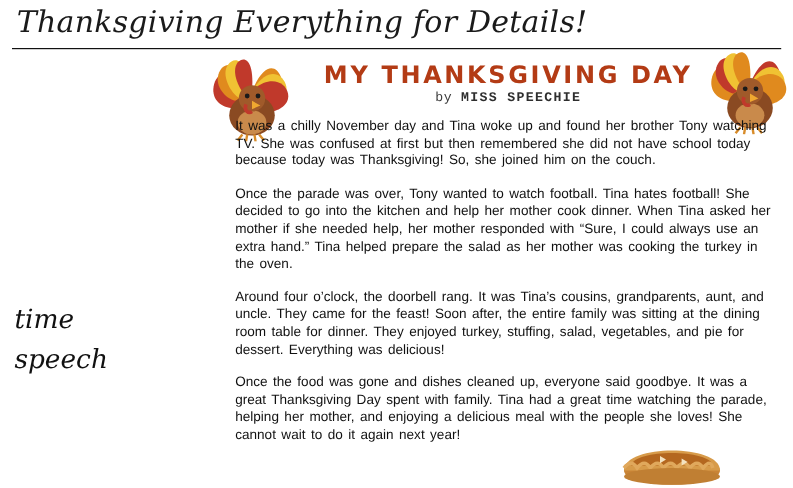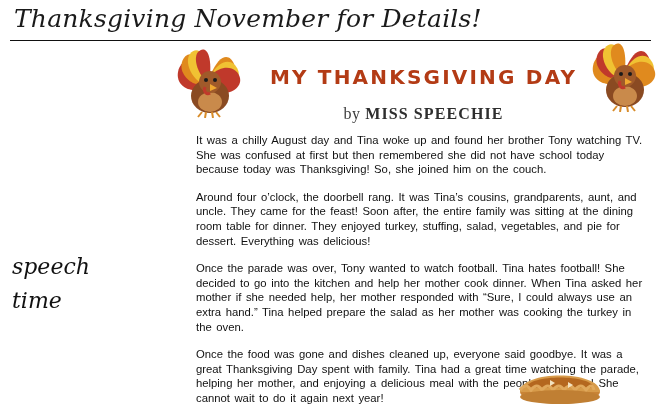--- a/index.html
+++ b/index.html
@@ -69,29 +69,29 @@
   }
   .article-title {
     text-align: center;
     font-family: "DejaVu Sans", sans-serif;
     font-size: 20px;
     font-weight: bold;
     letter-spacing: 2.2px;
     color: #b33b15;
     text-transform: uppercase;
     line-height: 22px;
-    margin-top: 22px;
+    margin-top: 7px;
   }
   .article-subtitle {
     text-align: center;
-    font-family: Liberation Serif, serif;
-    font-size: 16px;
+    font-family: Liberation Mono, monospace;
+    font-size: 11px;
     letter-spacing: 0.6px;
     color: #3b3b3b;
-    margin-top: 17px;
+    margin-top: 3px;
   }
   .article-subtitle .author {
     font-weight: bold;
     letter-spacing: 1.1px;
     color: #2e2e2e;
   }
   .body-text {
     margin-top: 10px;
     font-family: "Liberation Sans", sans-serif;
     font-size: 11.3px;
@@ -120,26 +120,26 @@
     top: 356px;
     width: 88px;
     height: 50px;
   }
 </style>
 </head>
 <body>
 
 <div class="page">
 
-  <div class="page-title">Thanksgiving November for Details!</div>
+  <div class="page-title">Thanksgiving Everything for Details!</div>
   <div class="title-rule"></div>
 
   <div class="margin-words">
+    <div>time</div>
     <div>speech</div>
-    <div>time</div>
   </div>
 
   <svg class="turkey turkey-left" viewBox="0 0 76 72">
     <g>
       <path d="M38 30 C20 8, 8 14, 6 26 C4 38, 14 44, 22 44 Z" fill="#c0392b"></path>
       <path d="M38 30 C26 4, 14 4, 10 16 C7 26, 16 36, 24 38 Z" fill="#e08a1e"></path>
       <path d="M38 30 C34 4, 24 0, 18 8 C12 16, 20 32, 28 36 Z" fill="#f0c233"></path>
       <path d="M38 30 C40 4, 32 0, 26 6 C20 14, 28 30, 34 35 Z" fill="#c0392b"></path>
       <path d="M38 30 C48 6, 58 8, 62 18 C66 28, 56 40, 48 41 Z" fill="#e08a1e"></path>
       <path d="M38 30 C50 10, 62 14, 66 24 C70 34, 58 44, 50 44 Z" fill="#f0c233"></path>
@@ -174,23 +174,23 @@
       <path d="M30 66 l-4 5 M34 66 l-1 6 M44 66 l4 5 M40 66 l1 6" stroke="#d88c2a" stroke-width="2" fill="none"></path>
     </g>
   </svg>
 
   <div class="article">
     <div class="article-title">My Thanksgiving Day</div>
     <div class="article-subtitle">
       <span>by </span><span class="author">MISS SPEECHIE</span>
     </div>
     <div class="body-text">
-      <p>It was a chilly August day and Tina woke up and found her brother Tony watching TV.  She was confused at first but then remembered  she did not have school today  because today  was Thanksgiving!  So, she joined him on the couch.</p>
+      <p>It was a chilly November day and Tina woke up and found her brother Tony watching TV.  She was confused at first but then remembered  she did not have school today  because today  was Thanksgiving!  So, she joined him on the couch.</p>
+      <p>Once the parade was over, Tony wanted to watch football.  Tina hates  football!  She decided to go into the  kitchen and help her mother  cook dinner.  When Tina asked her mother  if she needed  help, her mother  responded with “Sure, I could always use an extra hand.”  Tina helped prepare the salad as her mother was cooking the  turkey  in the  oven.</p>
       <p>Around four o’clock, the doorbell  rang.  It was Tina’s cousins, grandparents, aunt, and uncle.  They came for the feast!  Soon after, the entire family was sitting at  the dining room table  for dinner.  They enjoyed turkey,  stuffing, salad, vegetables,  and pie for dessert.   Everything was delicious!</p>
-      <p>Once the parade was over, Tony wanted to watch football.  Tina hates  football!  She decided to go into the  kitchen and help her mother  cook dinner.  When Tina asked her mother  if she needed  help, her mother  responded with “Sure, I could always use an extra hand.”  Tina helped prepare the salad as her mother was cooking the  turkey  in the  oven.</p>
       <p>Once the food was gone and dishes cleaned up, everyone said goodbye.  It was a great  Thanksgiving Day spent with family.  Tina had a great  time watching the parade,  helping her mother,  and enjoying a delicious meal with the people she loves!  She cannot wait to do it again next year!</p>
     </div>
   </div>
 
   <svg class="pie" viewBox="0 0 88 50">
     <ellipse cx="44" cy="36" rx="40" ry="12" fill="#c98436"></ellipse>
     <path d="M4 36 C4 14, 84 14, 84 36 Z" fill="#d79b4a"></path>
     <path d="M10 32 C12 18, 76 18, 78 32 Z" fill="#b4671f"></path>
     <path d="M4 34 q6 -8 11 0 q6 -8 11 0 q6 -8 11 0 q6 -8 11 0 q6 -8 11 0 q6 -8 11 0 q6 -8 8 0" fill="none" stroke="#e0a85c" stroke-width="3"></path>
     <ellipse cx="44" cy="41" rx="40" ry="7" fill="#c07f33"></ellipse>

